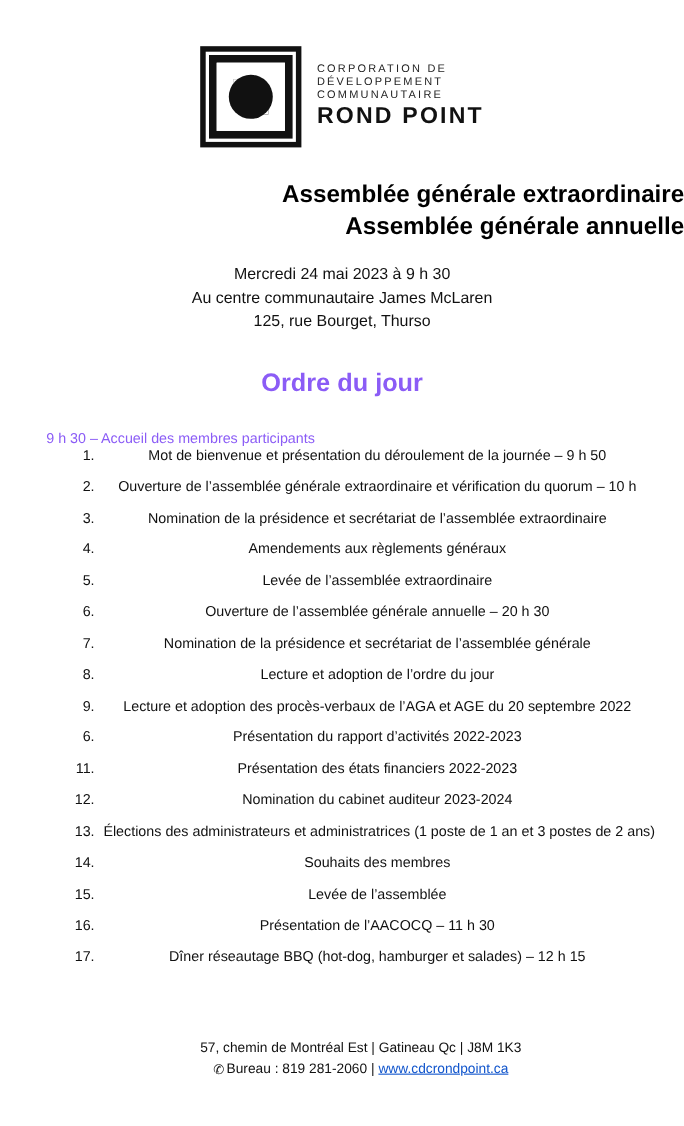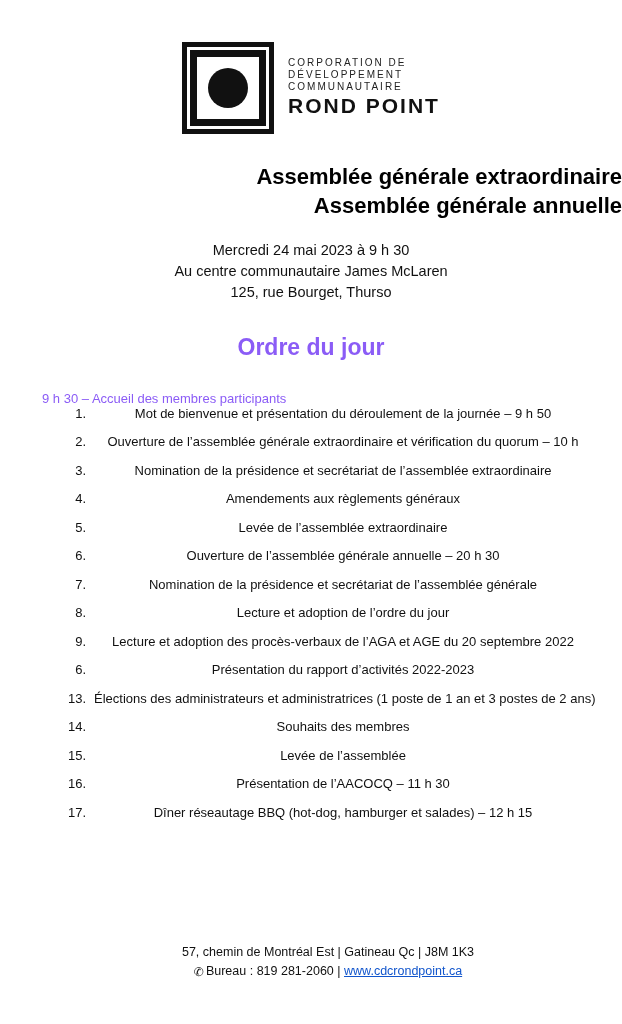--- a/index.html
+++ b/index.html
@@ -307,20 +307,28 @@
         </li>
         <li>
           <span class="num">9.</span>
           <span class="txt">Lecture et adoption des procès-verbaux de l’AGA et AGE du 20 septembre 2022</span>
         </li>
         <li>
           <span class="num">6.</span>
           <span class="txt">Présentation du rapport d’activités 2022-2023</span>
         </li>
         <li>
+          <span class="num">11.</span>
+          <span class="txt">Présentation des états financiers 2022-2023</span>
+        </li>
+        <li>
+          <span class="num">12.</span>
+          <span class="txt">Nomination du cabinet auditeur 2023-2024</span>
+        </li>
+        <li>
           <span class="num">13.</span>
           <span class="txt">Élections des administrateurs et administratrices (1 poste de 1 an et 3 postes de 2 ans)</span>
         </li>
         <li>
           <span class="num">14.</span>
           <span class="txt">Souhaits des membres</span>
         </li>
         <li>
           <span class="num">15.</span>
           <span class="txt">Levée de l’assemblée</span>

